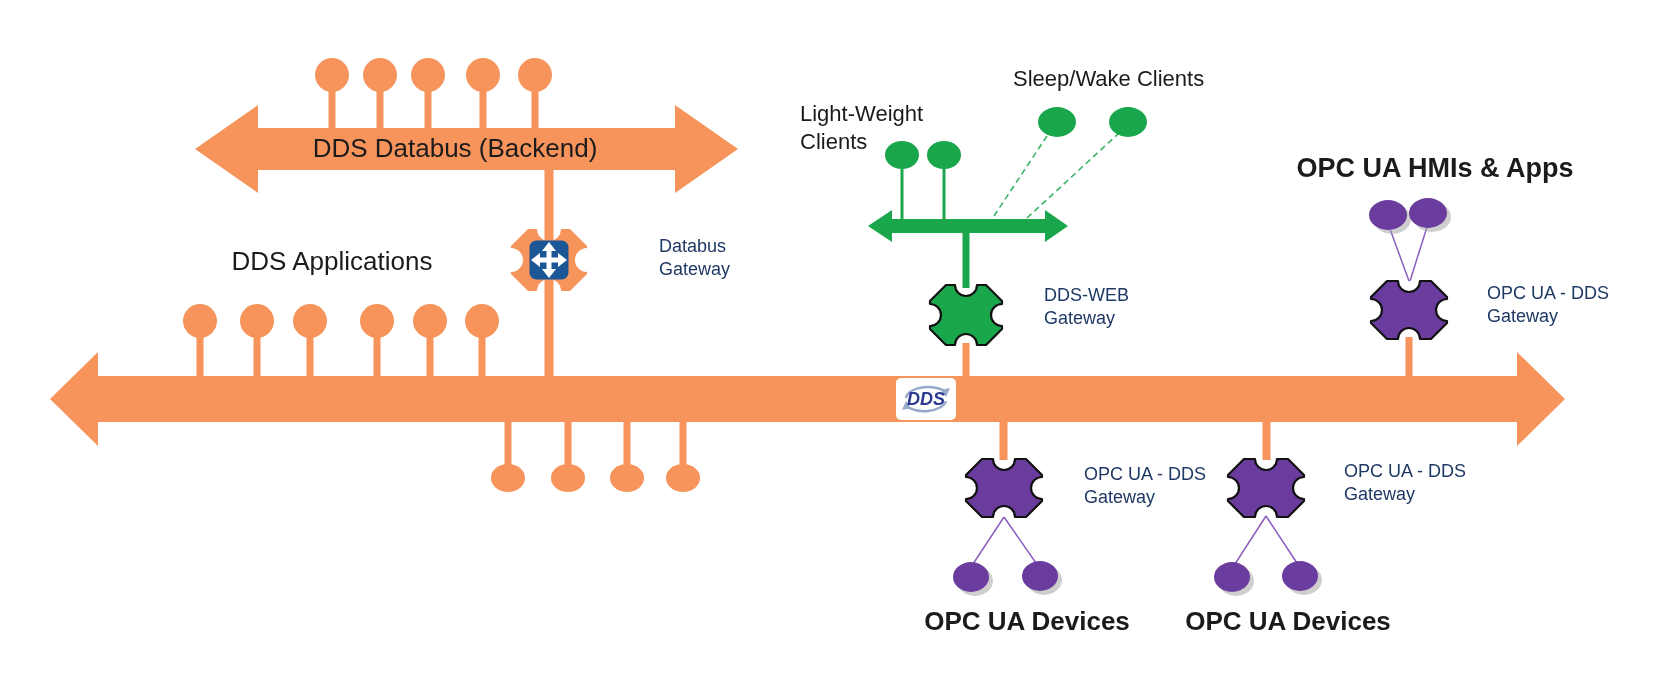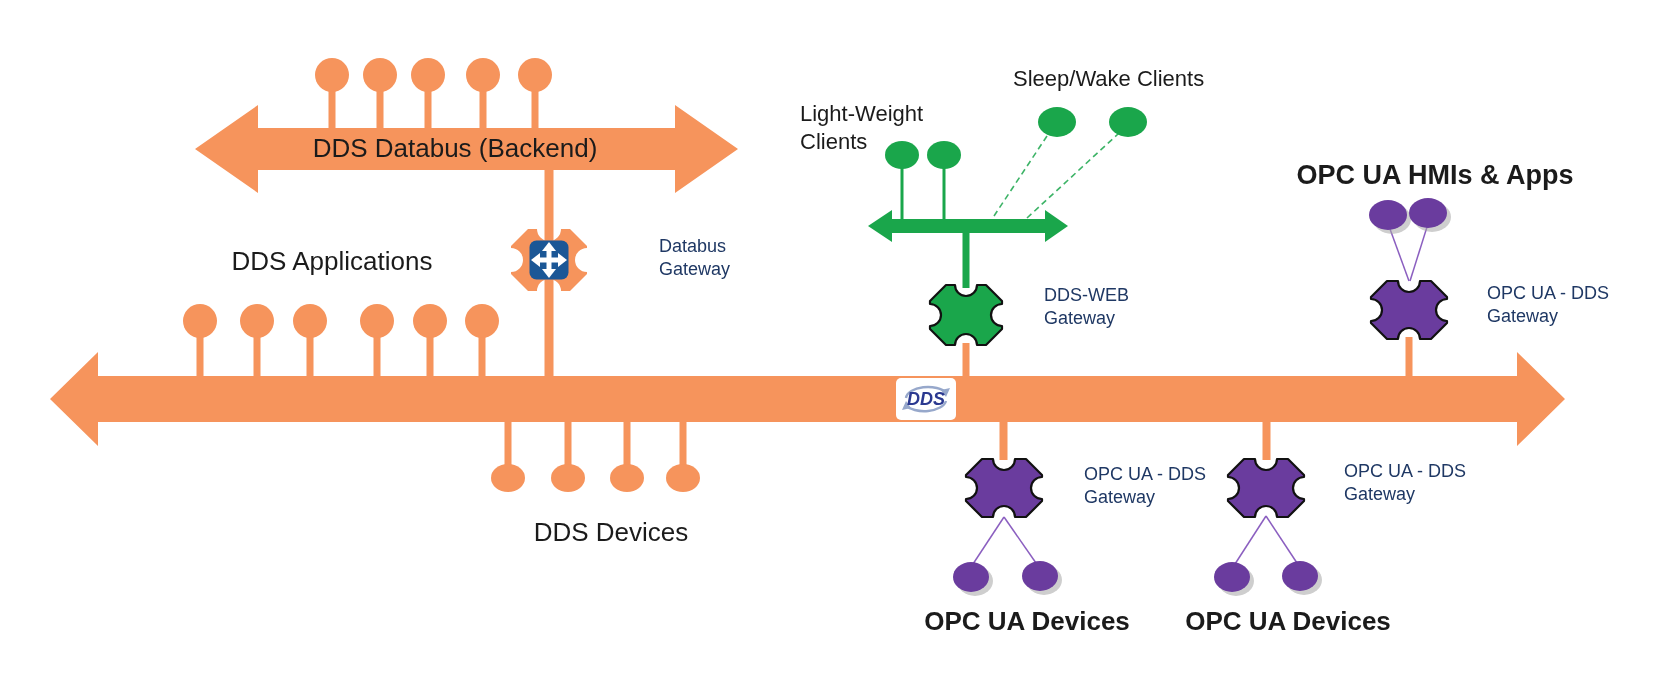--- a/index.html
+++ b/index.html
@@ -176,39 +176,38 @@
   </div>
 
   <div class="lbl mid vcenter" style="left:1013px;top:79px;">Sleep/Wake Clients</div>
 
 
   <div class="lbl navy" style="left:1017px;top:284px;">
     <div>DDS-WEB</div>
     <div>Gateway</div>
   </div>
 
-  <div class="lbl bold centered" style="left:1435px;top:175px;font-size:27px;text-align:right;">OPC UA HMIs &amp; Apps</div>
+  <div class="lbl bold centered" style="left:1435px;top:168px;font-size:27px;text-align:right;">OPC UA HMIs &amp; Apps</div>
 
   <div class="lbl navy" style="left:1460px;top:282px;">
     <div>OPC UA - DDS</div>
     <div>Gateway</div>
   </div>
 
 
   <div class="dds-logo">
     <svg width="60" height="42" viewBox="0 0 60 42">
       <path d="M10 20 A22 12 0 0 1 51 15" stroke="var(--logo_swirl)" stroke-width="2.4" fill="none"></path>
       <path d="M54 10 L50 19 L45 12 Z" fill="var(--logo_swirl)"></path>
       <path d="M50 23 A22 12 0 0 1 9 27" stroke="var(--logo_swirl)" stroke-width="2.4" fill="none"></path>
       <path d="M6 32 L10 23 L15 30 Z" fill="var(--logo_swirl)"></path>
     </svg>
     <span class="logo-txt">DDS</span>
   </div>
 
-  <div class="lbl big centered" style="left:611px;top:533px;">DDS Devices</div>
 
   <div class="lbl navy" style="left:1057px;top:463px;">
     <div>OPC UA - DDS</div>
     <div>Gateway</div>
   </div>
 
   <div class="lbl navy" style="left:1317px;top:460px;">
     <div>OPC UA - DDS</div>
     <div>Gateway</div>
   </div>

